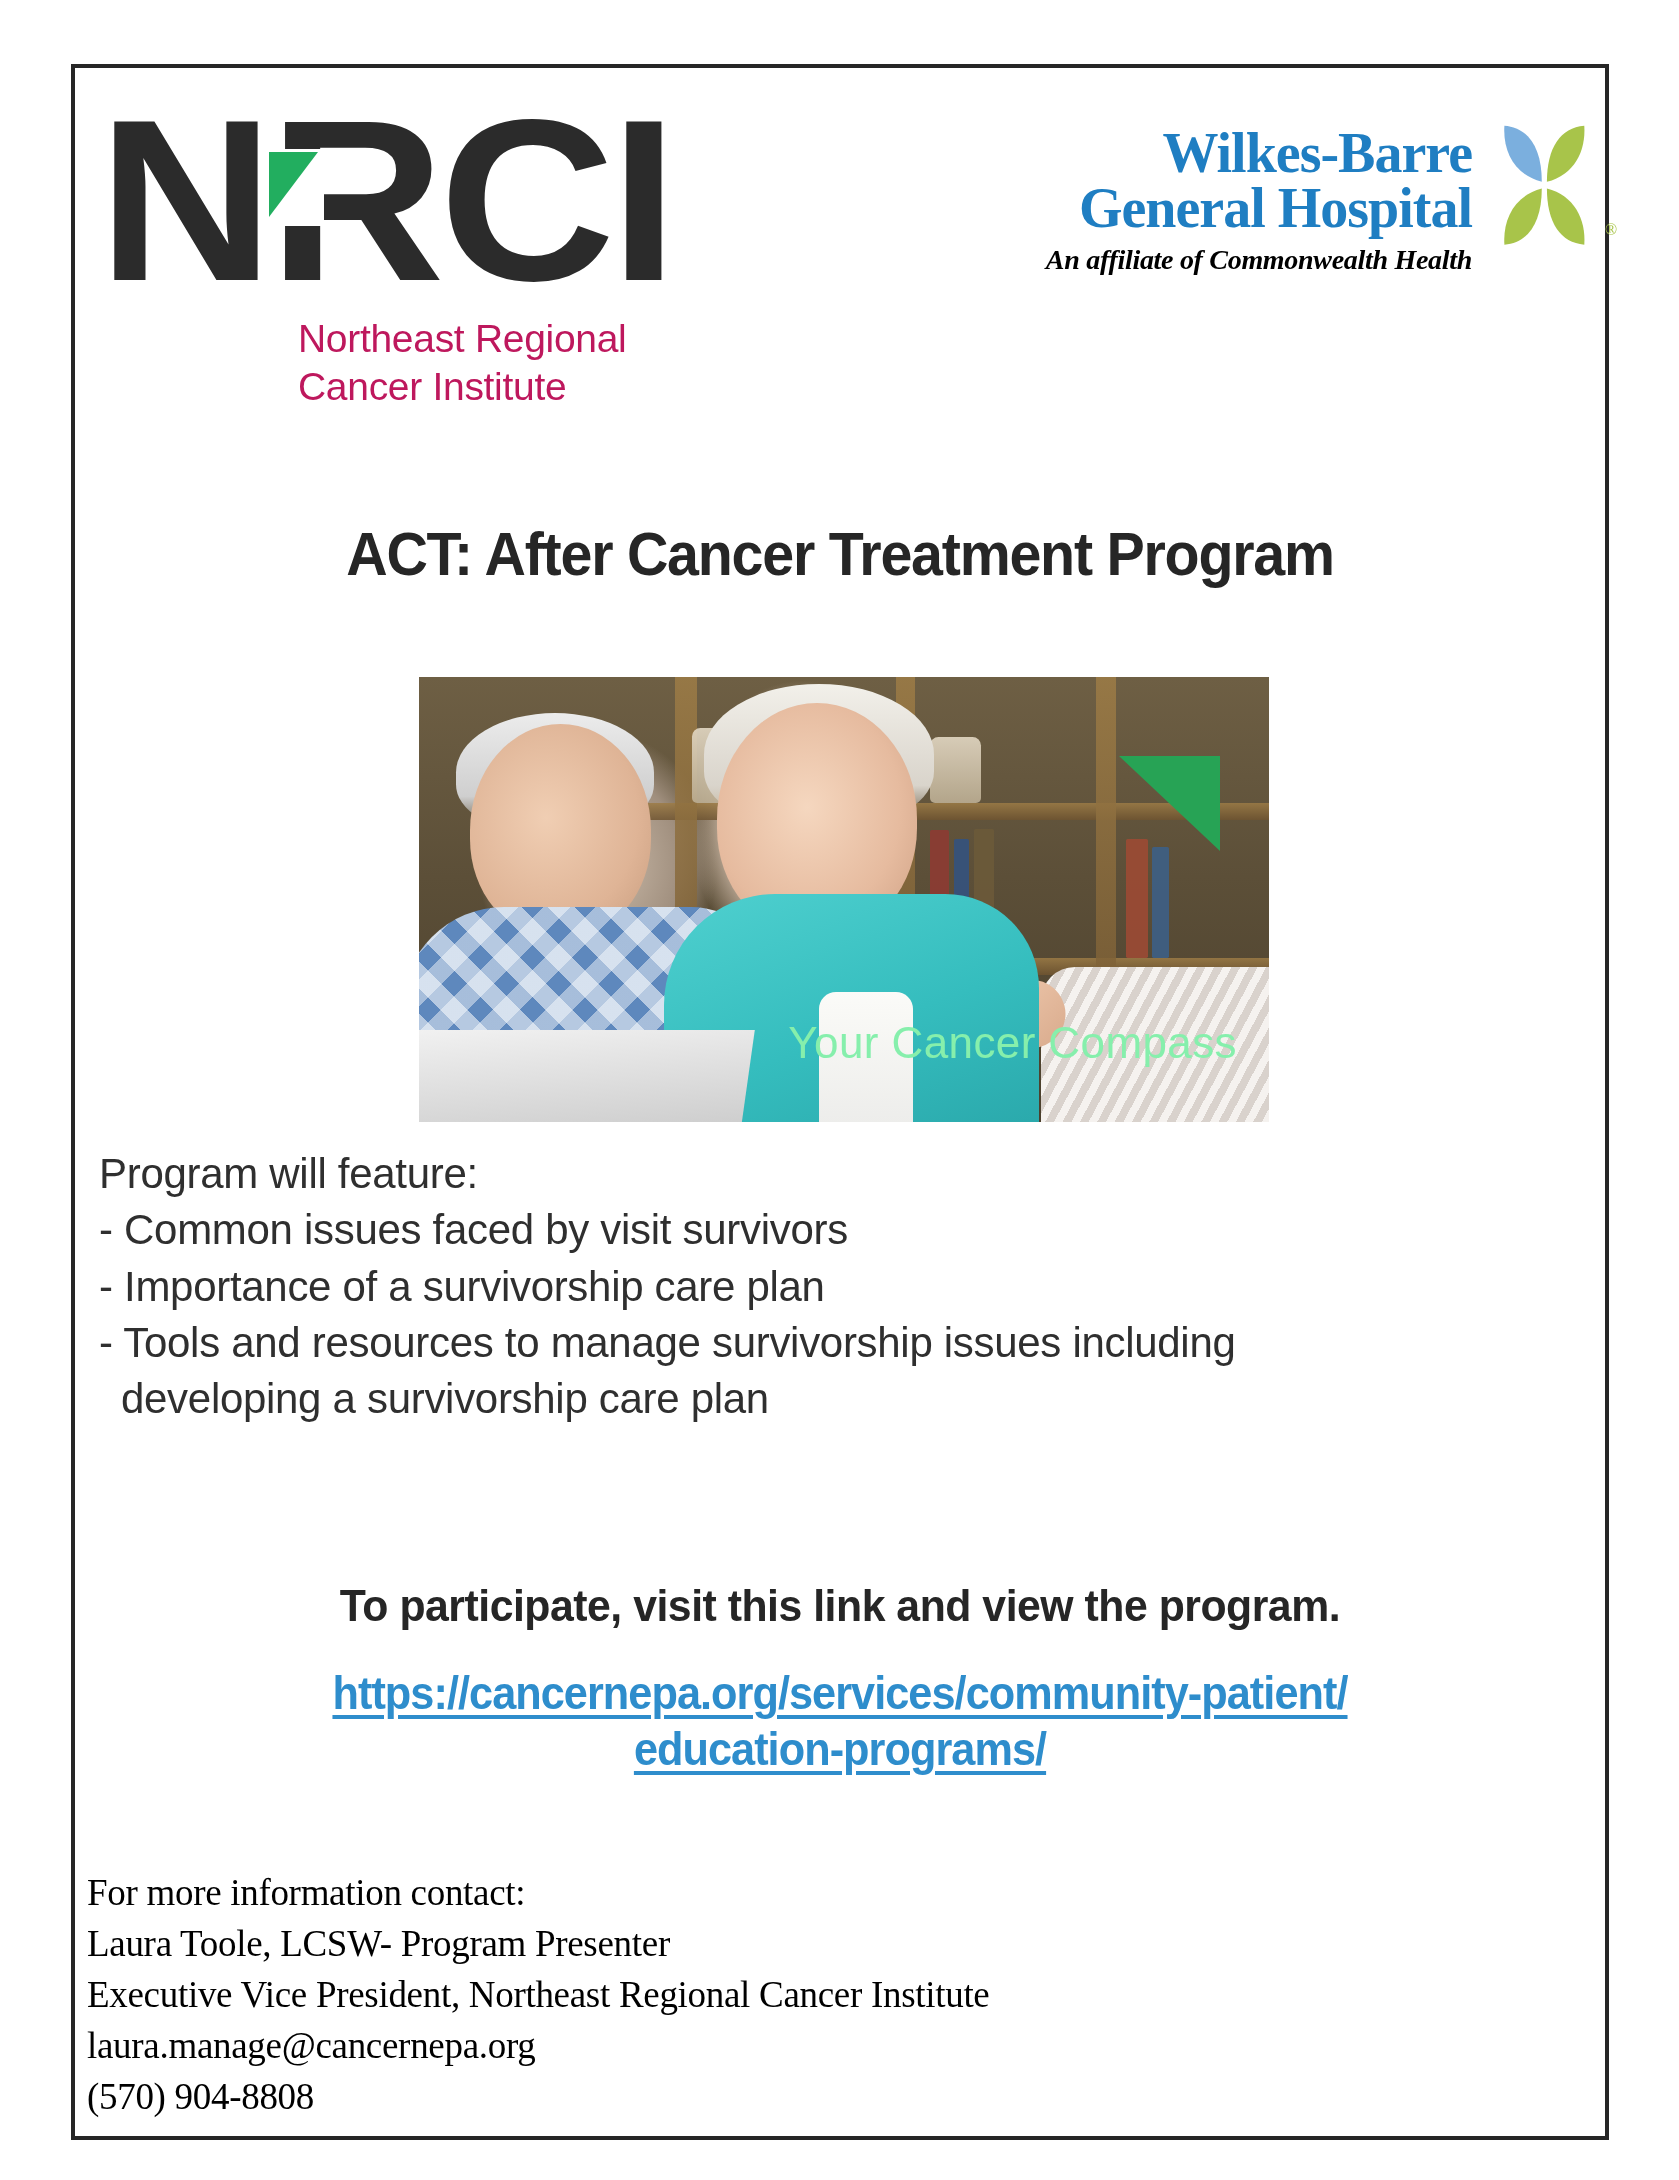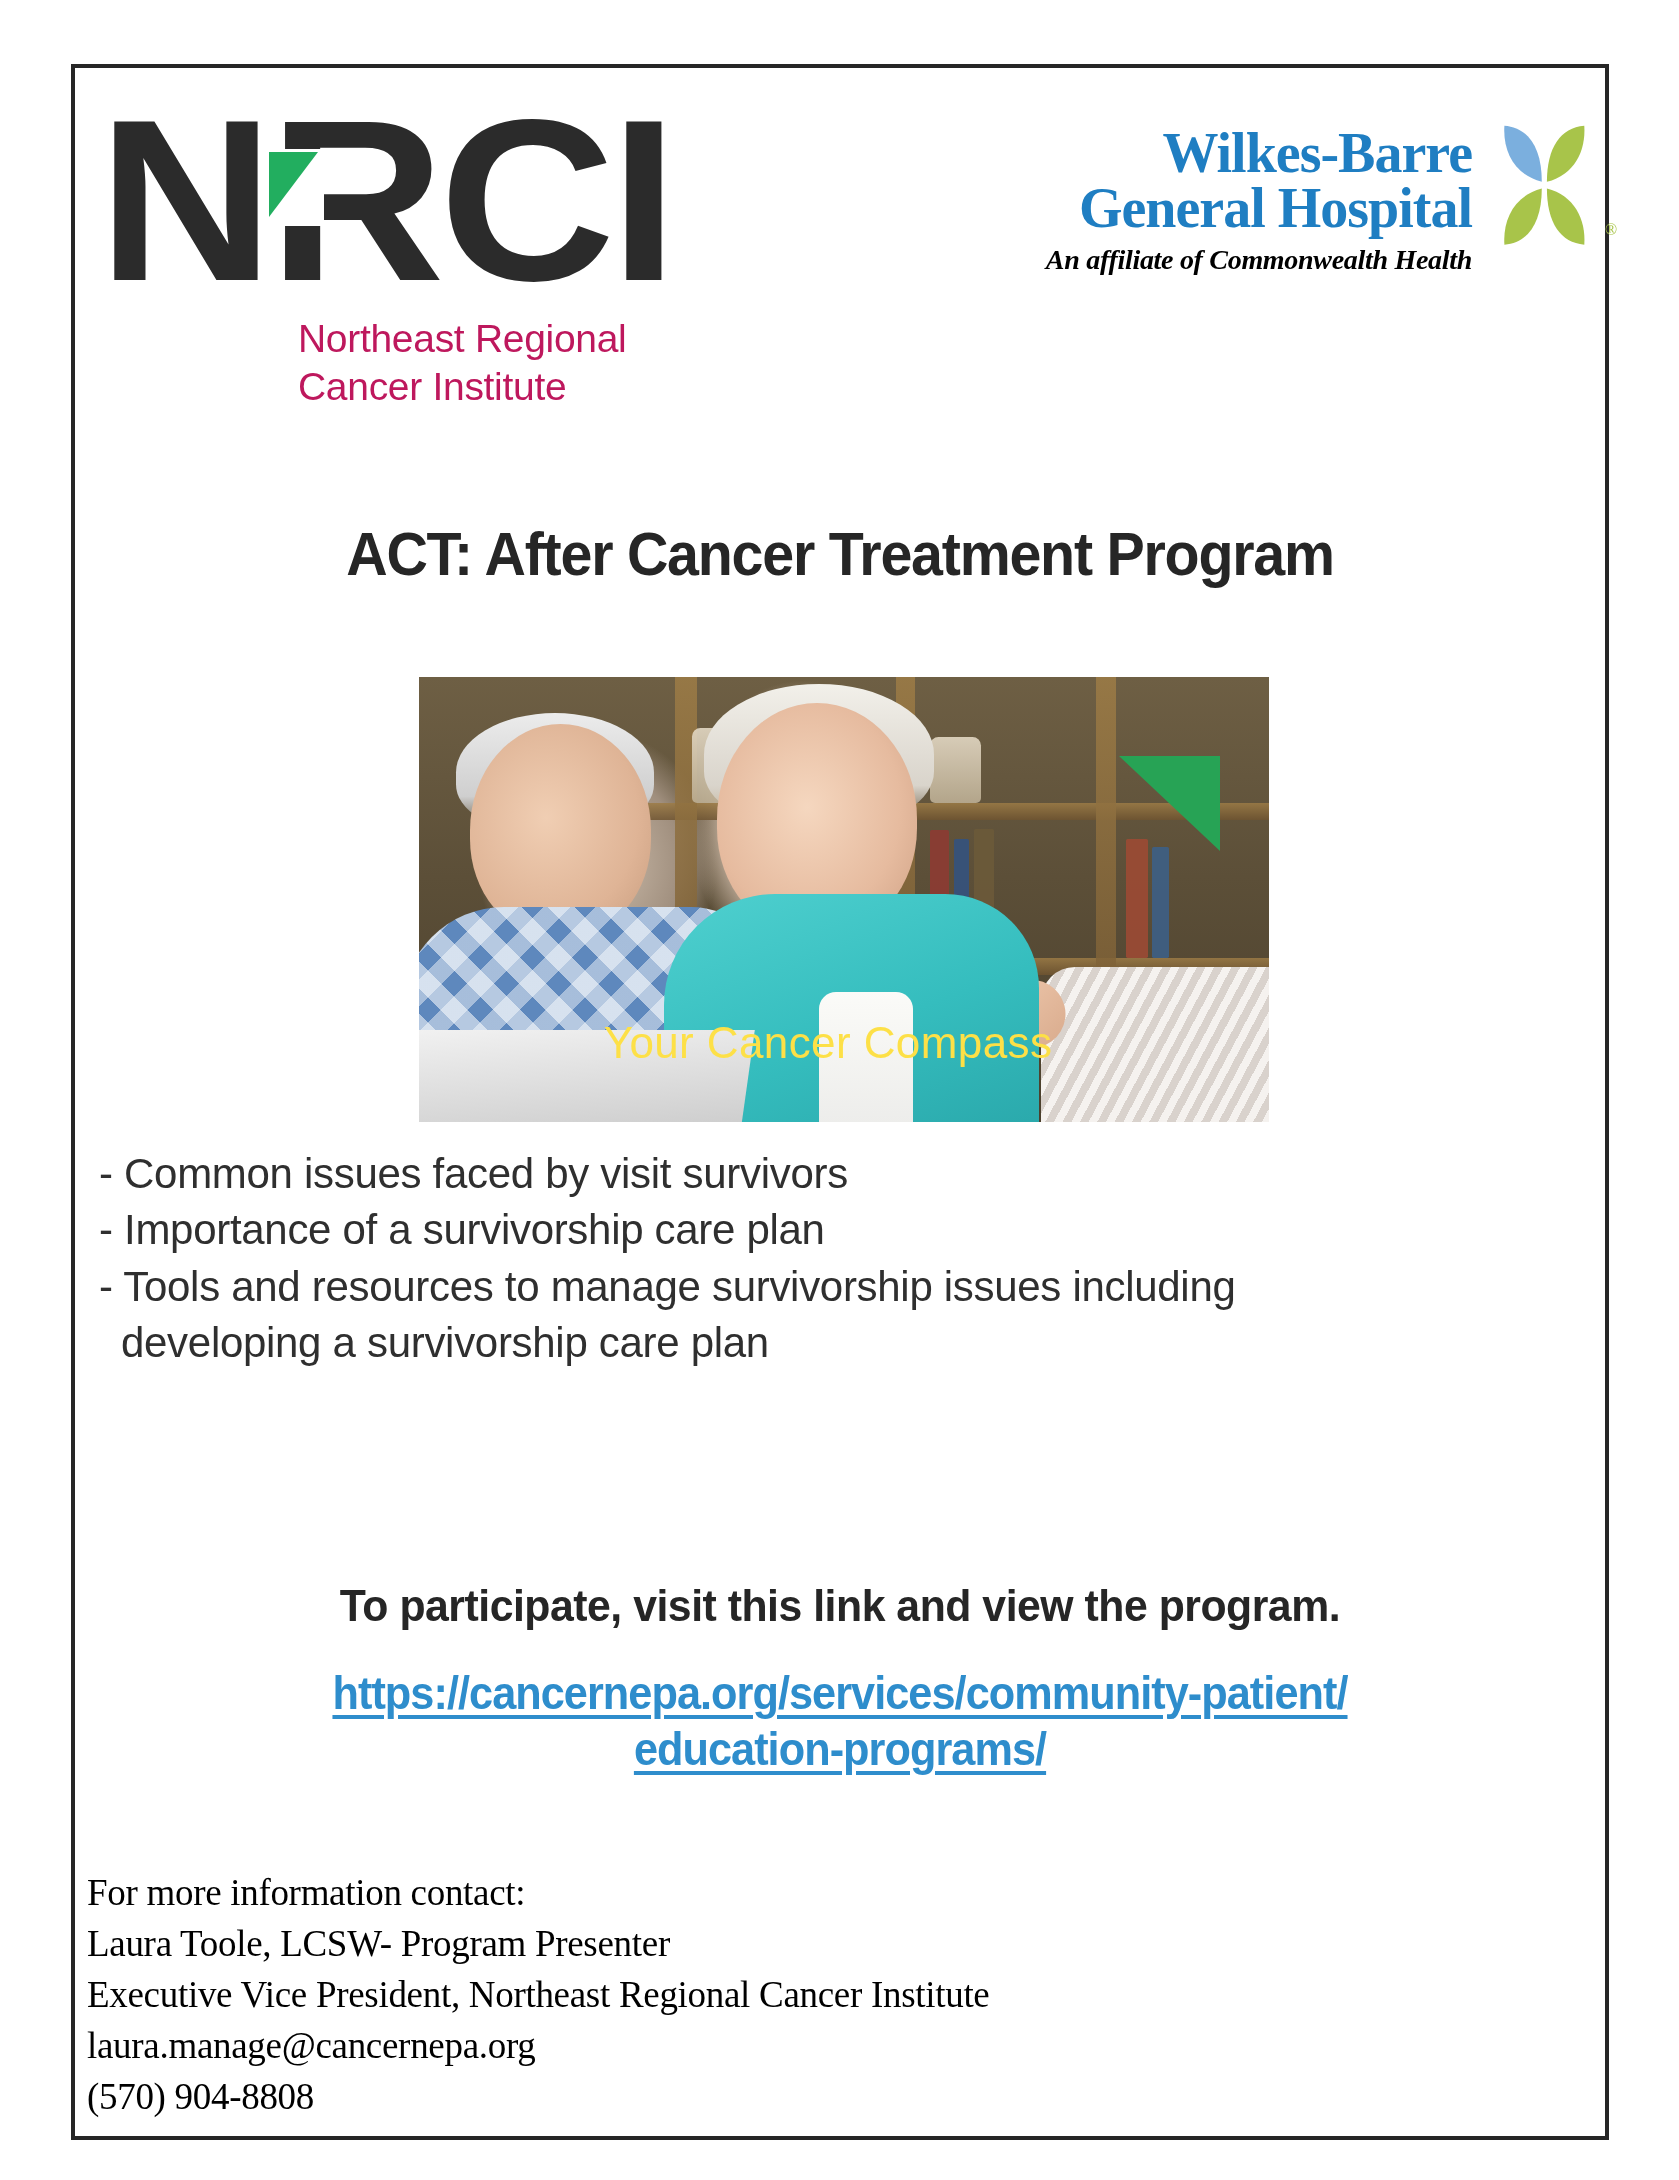--- a/index.html
+++ b/index.html
@@ -301,24 +301,24 @@
     border-top: 95px solid #27a355;
     border-right: 0px solid transparent;
     border-left: 101px solid transparent;
     z-index: 6;
   }
   .photo-caption {
     position: absolute;
     left: 0;
     top: 341px;
     width: 818px;
-    text-align: center;
+    text-align: right;
     font-family: "Liberation Sans", sans-serif;
     font-size: 44px;
-    color: #fde047;
+    color: #86efac;
     letter-spacing: 0.4px;
     z-index: 7;
   }
 
   
   .features {
     position: absolute;
     left: 24px;
     top: 1078px;
     width: 1448px;
@@ -446,20 +446,21 @@
     <div class="woman-body"></div>
     <div class="woman-tank"></div>
 
     <div class="laptop"></div>
 
     <div class="photo-triangle"></div>
     <div class="photo-caption">Your Cancer Compass</div>
   </div>
 
   <div class="features">
+    <span class="lead">Program will feature:</span>
     <span class="bullet">- Common issues faced by visit survivors</span>
     <span class="bullet">- Importance of a survivorship care plan</span>
     <span class="bullet">- Tools and resources to manage survivorship issues including</span>
     <span class="cont">developing a survivorship care plan</span>
   </div>
 
   <div class="cta">To participate, visit this link and view the program.</div>
 
   <div class="link-block">
     <span class="link-line">https://cancernepa.org/services/community-patient/</span>

